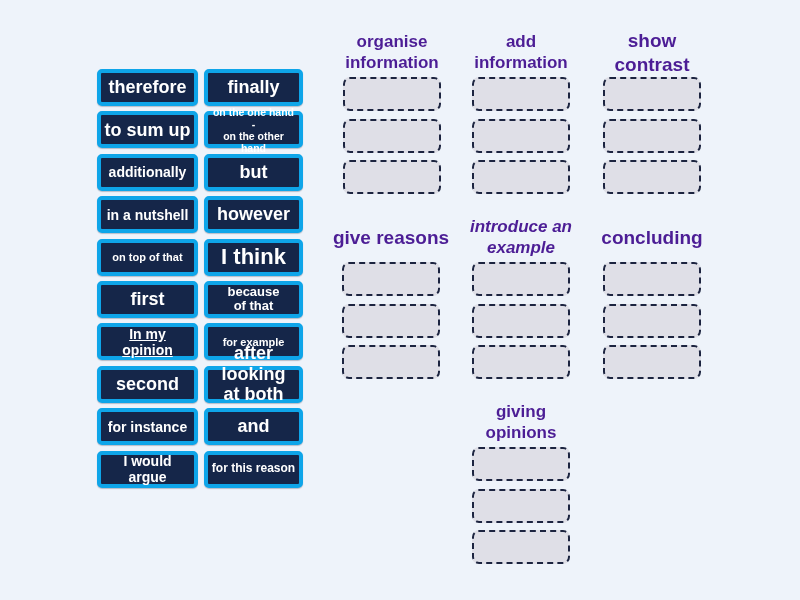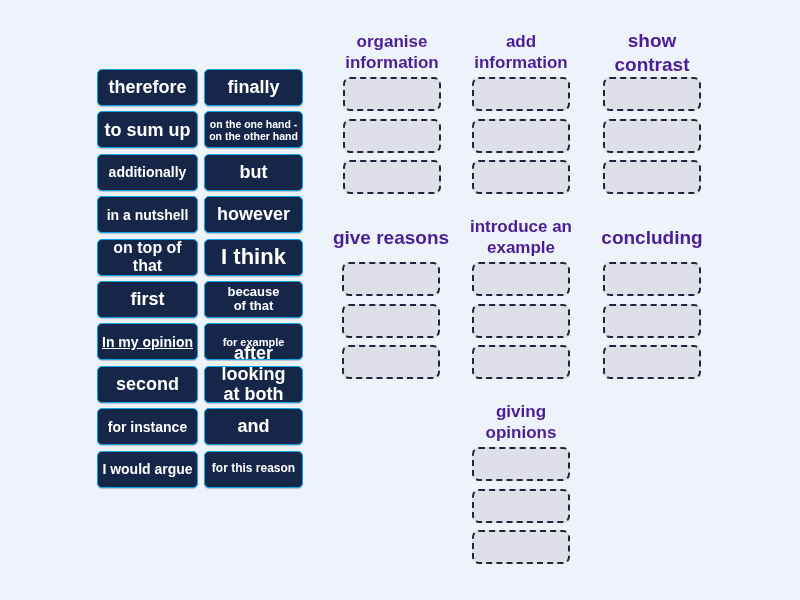--- a/index.html
+++ b/index.html
@@ -15,40 +15,40 @@
   .tiles {
     position: absolute; left: 97px; top: 69px;
     display: grid;
     grid-template-columns: 101px 99px;
     column-gap: 6px; row-gap: 5.4px;
     grid-auto-rows: 37px;
   }
   .tile {
     box-sizing: border-box;
     background: #152649;
-    border: 1px solid #0ea5e9;
+    border: 4px solid #0ea5e9;
     border-radius: 5px;
     color: #ffffff;
     font-weight: 700;
     display: flex; align-items: center; justify-content: center;
     text-align: center;
     line-height: 1.15;
     padding: 12px 3px;
     white-space: pre-line;
     cursor: grab;
     box-shadow: 0 1px 1px rgba(13,28,56,0.25);
   }
 
   
   .group { position: absolute; width: 120px; }
   .g0 { left: 332px; top: 28px; }
   .g1 { left: 461px; top: 28px; }
   .g2 { left: 592px; top: 28px; }
   .g3 { left: 331px; top: 213px; }
-  .g4 { left: 461px; top: 213px; }
+  .g4 { left: 461px; top: 213px; font-style: italic; }
   .g5 { left: 592px; top: 213px; }
   .g6 { left: 461px; top: 398px; }
 
   .group-header {
     height: 49px;
     display: flex; align-items: center; justify-content: center;
     text-align: center;
     font-weight: 700;
     color: #4c1d95;
     line-height: 1.22;
@@ -70,21 +70,21 @@
   <div class="tiles">
     <div class="tile" style="font-size: 18px;">therefore</div>
     <div class="tile" style="font-size: 18px;">finally</div>
     <div class="tile" style="font-size: 18px;">to sum up</div>
     <div class="tile" style="font-size: 10.5px;">on the one hand -
 on the other hand</div>
     <div class="tile" style="font-size: 14px;">additionally</div>
     <div class="tile" style="font-size: 18px;">but</div>
     <div class="tile" style="font-size: 14px;">in a nutshell</div>
     <div class="tile" style="font-size: 18px;">however</div>
-    <div class="tile" style="font-size: 16px;">on top of that</div>
+    <div class="tile" style="font-size: 11px;">on top of that</div>
     <div class="tile" style="font-size: 22px;">I think</div>
     <div class="tile" style="font-size: 18px;">first</div>
     <div class="tile" style="font-size: 13px;">because
 of that</div>
     <div class="tile" style="font-size: 14px; text-decoration: underline;">In my opinion</div>
     <div class="tile" style="font-size: 11px;">for example</div>
     <div class="tile" style="font-size: 18px;">second</div>
     <div class="tile" style="font-size: 18px;">after looking
 at both sides</div>
     <div class="tile" style="font-size: 14px;">for instance</div>

